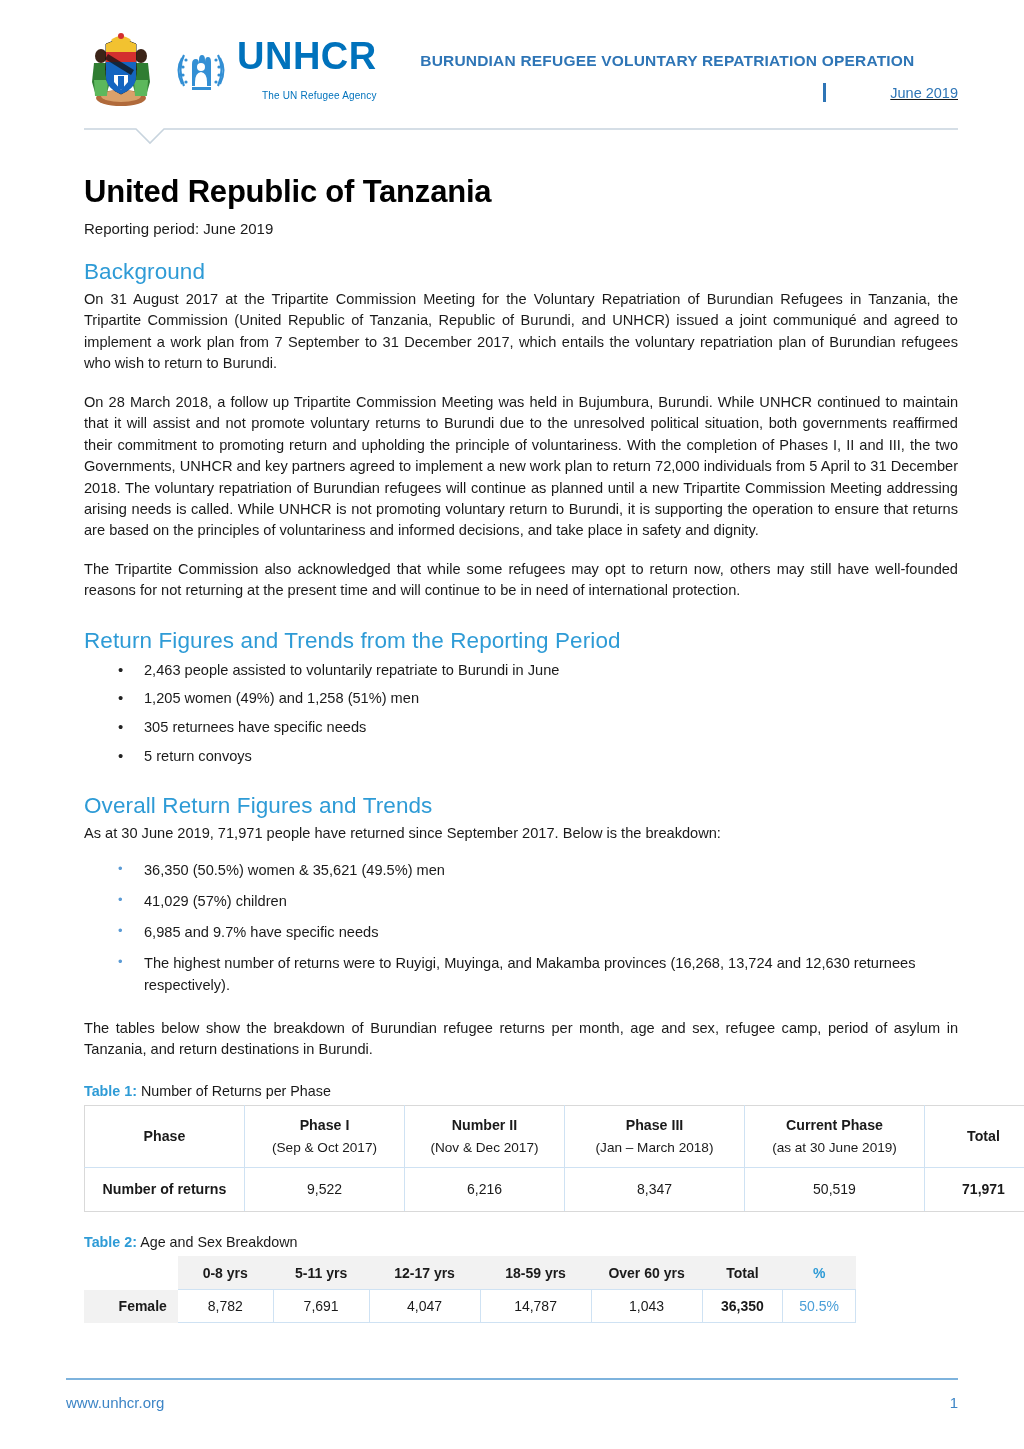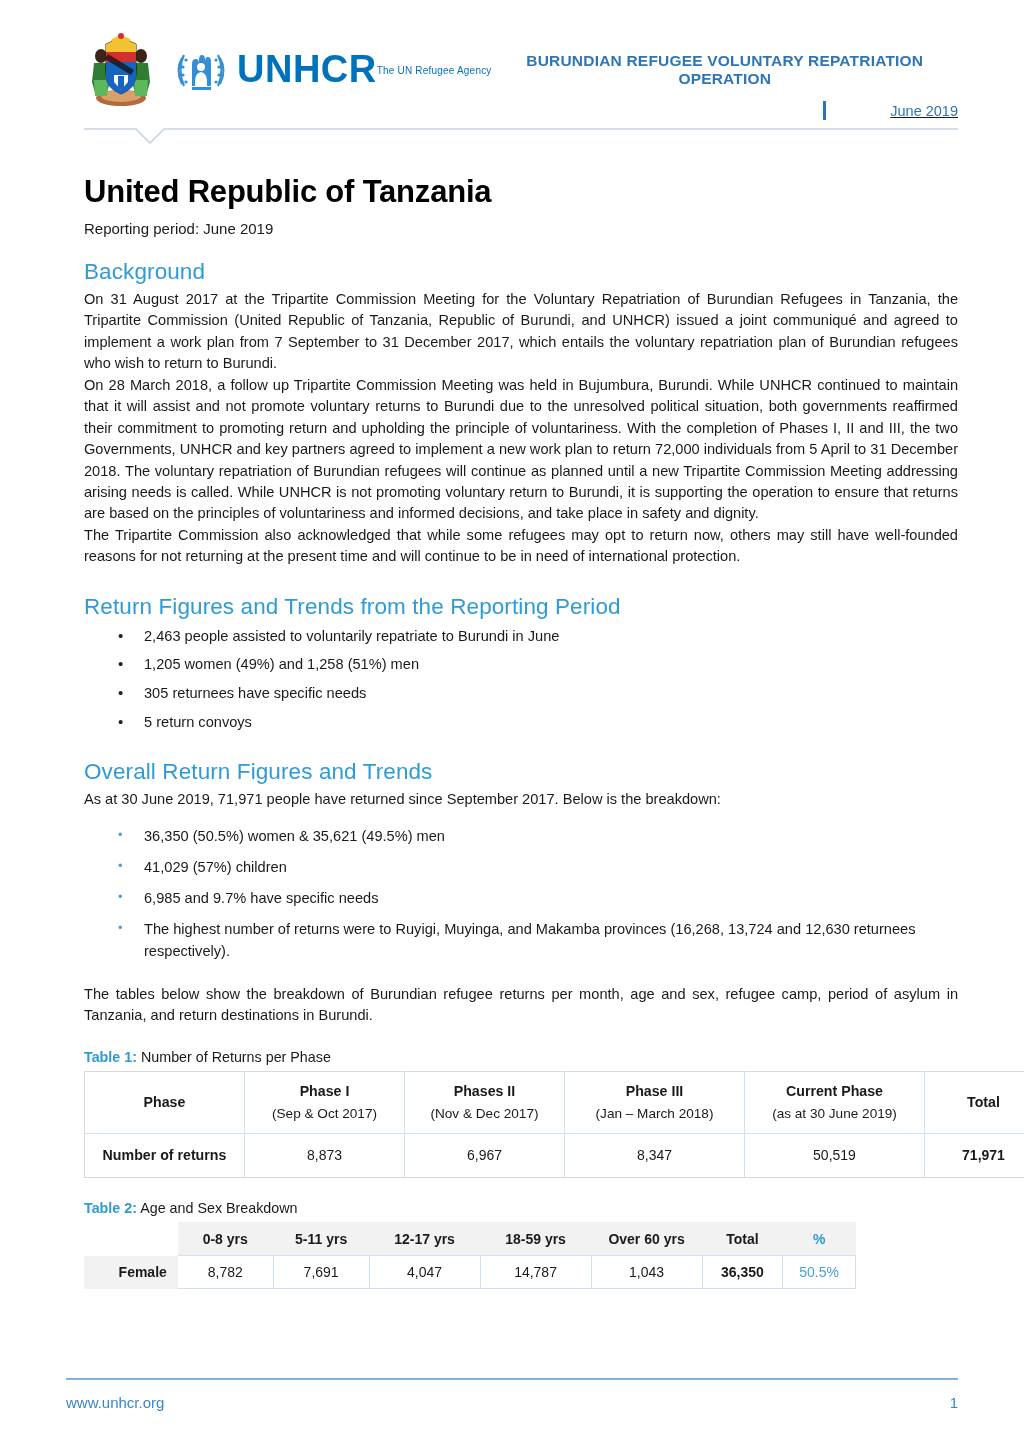--- a/index.html
+++ b/index.html
@@ -31,21 +31,21 @@
   }
   .logos {
     display: flex;
     align-items: center;
     gap: 14px;
     flex: 0 0 auto;
   }
   .coat-of-arms { width: 74px; height: 78px; display: block; }
   .unhcr-logo { display: flex; align-items: center; gap: 7px; }
   .unhcr-emblem { width: 58px; height: 58px; display: block; }
-  .unhcr-wordmark { display: flex; flex-direction: row; line-height: 1; }
+  .unhcr-wordmark { display: flex; flex-direction: column; line-height: 1; text-align: right; }
   .unhcr-name {
     font-size: 38px;
     font-weight: bold;
     color: #0072bc;
     letter-spacing: 0.5px;
     font-family: "Liberation Sans", sans-serif;
   }
   .unhcr-tagline {
     font-size: 10px;
     color: #0072bc;
@@ -118,21 +118,21 @@
   }
   h2.section-heading.tight { margin-top: 26px; }
 
   p.body-text {
     font-size: 14.6px;
     line-height: 1.47;
     text-align: justify;
     margin: 0 0 0 0;
     color: #1a1a1a;
   }
-  p.body-text + p.body-text { }
+  p.body-text + p.body-text { margin-top: 17px; }
   p.lead-text {
     font-size: 14.6px;
     line-height: 1.47;
     margin: 2px 0 0 0;
     color: #1a1a1a;
   }
   p.trailing-text {
     font-size: 14.6px;
     line-height: 1.47;
     text-align: justify;
@@ -392,41 +392,41 @@
       <thead>
         <tr>
           <td class="outer-l">
             <span class="hdr-main">Phase</span>
           </td>
           <td>
             <span class="hdr-main">Phase I</span>
             <span class="hdr-sub">(Sep &amp; Oct 2017)</span>
           </td>
           <td>
-            <span class="hdr-main">Phases II</span>
+            <span class="hdr-main">Number II</span>
             <span class="hdr-sub">(Nov &amp; Dec 2017)</span>
           </td>
           <td>
             <span class="hdr-main">Phase III</span>
             <span class="hdr-sub">(Jan – March 2018)</span>
           </td>
           <td>
             <span class="hdr-main">Current Phase</span>
             <span class="hdr-sub">(as at 30 June 2019)</span>
           </td>
           <td class="outer-r">
             <span class="hdr-main">Total</span>
           </td>
         </tr>
       </thead>
       <tbody>
         <tr>
           <td class="rowlabel outer-l">Number of returns</td>
-          <td>8,873</td>
-          <td>6,967</td>
+          <td>9,522</td>
+          <td>6,216</td>
           <td>8,347</td>
           <td>50,519</td>
           <td class="total-val outer-r">71,971</td>
         </tr>
       </tbody>
     </table>
 
     <div class="table-caption">
       <span class="tlabel">Table 2:</span><span> Age and Sex Breakdown</span>
     </div>

